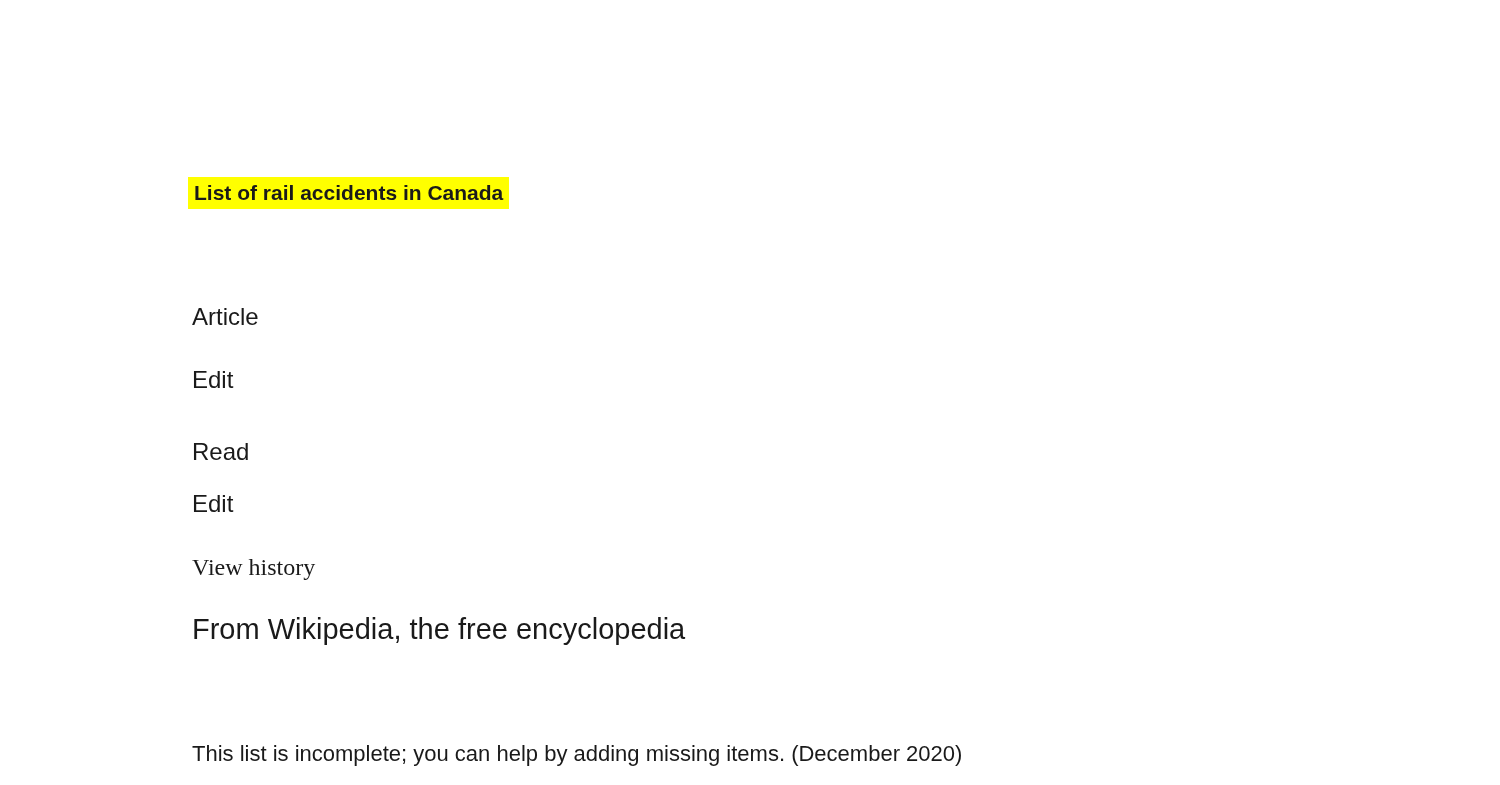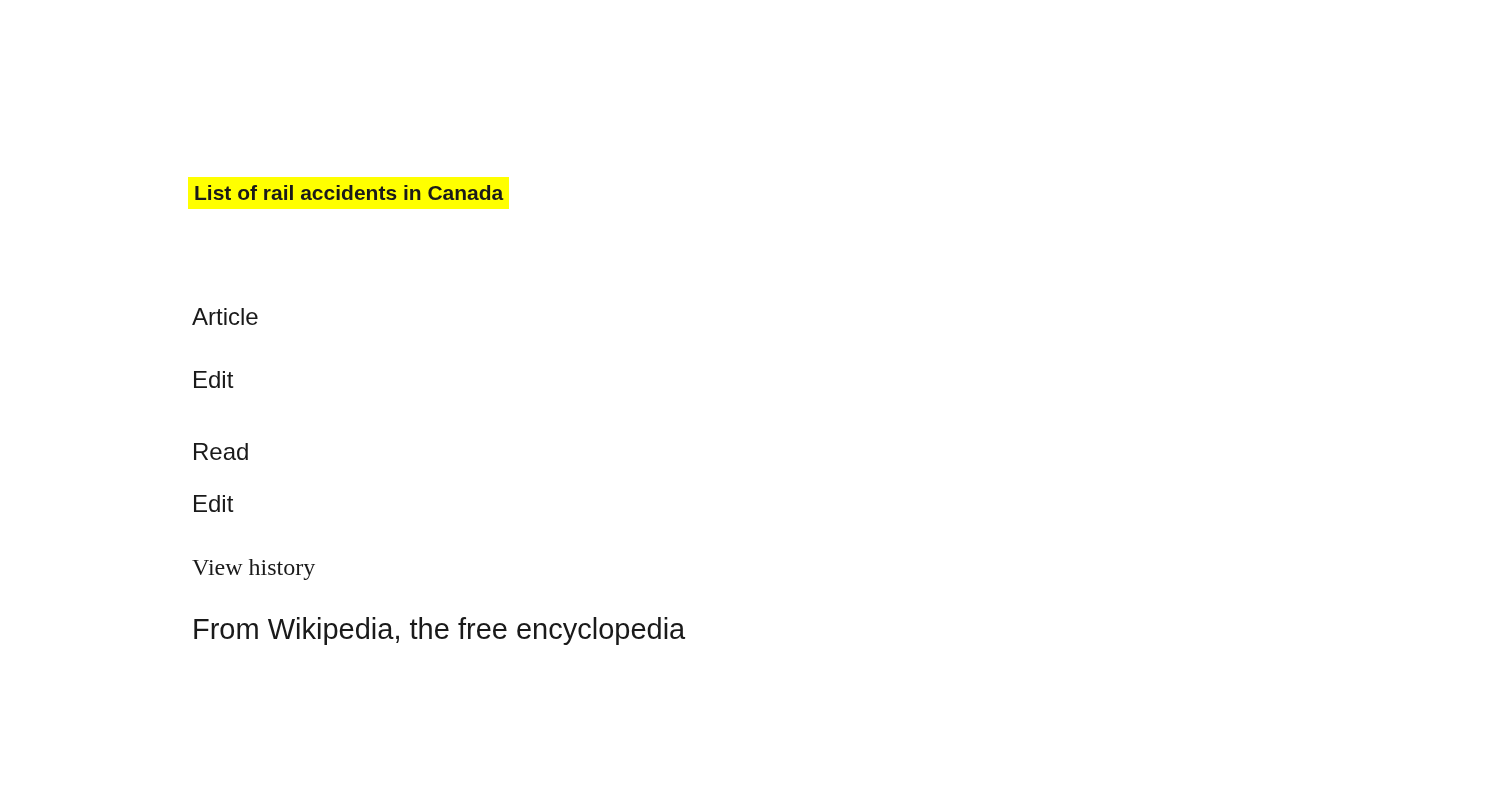--- a/index.html
+++ b/index.html
@@ -81,14 +81,15 @@
   <div class="nav-item nav-talk">Edit</div>
 
   <div class="nav-item nav-read">Read</div>
 
   <div class="nav-item nav-edit">Edit</div>
 
   <div class="nav-item nav-view-history">View history</div>
 
   <p class="site-subtitle">From Wikipedia, the free encyclopedia</p>
 
+  <p class="incomplete-notice">This list is incomplete; you can help by adding missing items. (December 2020)</p>
 
 </div>
 
 </body></html>

